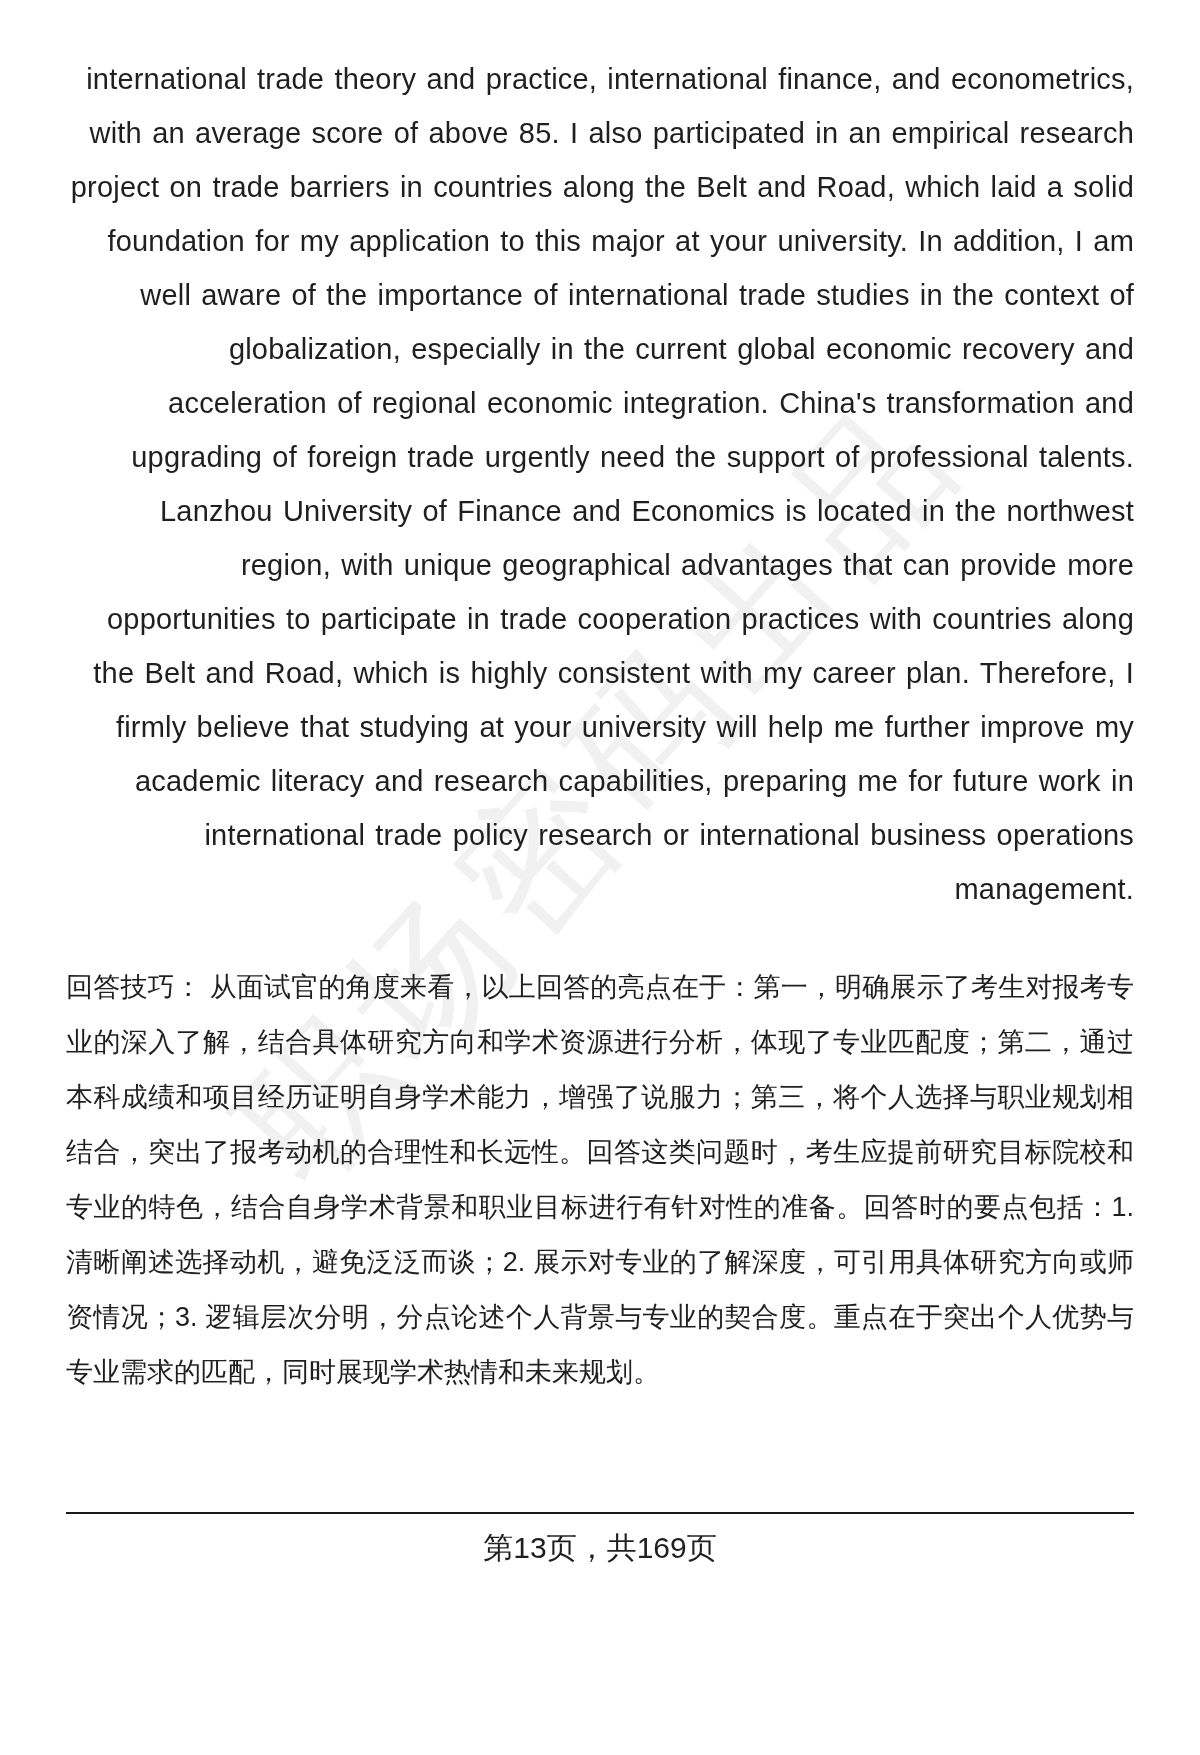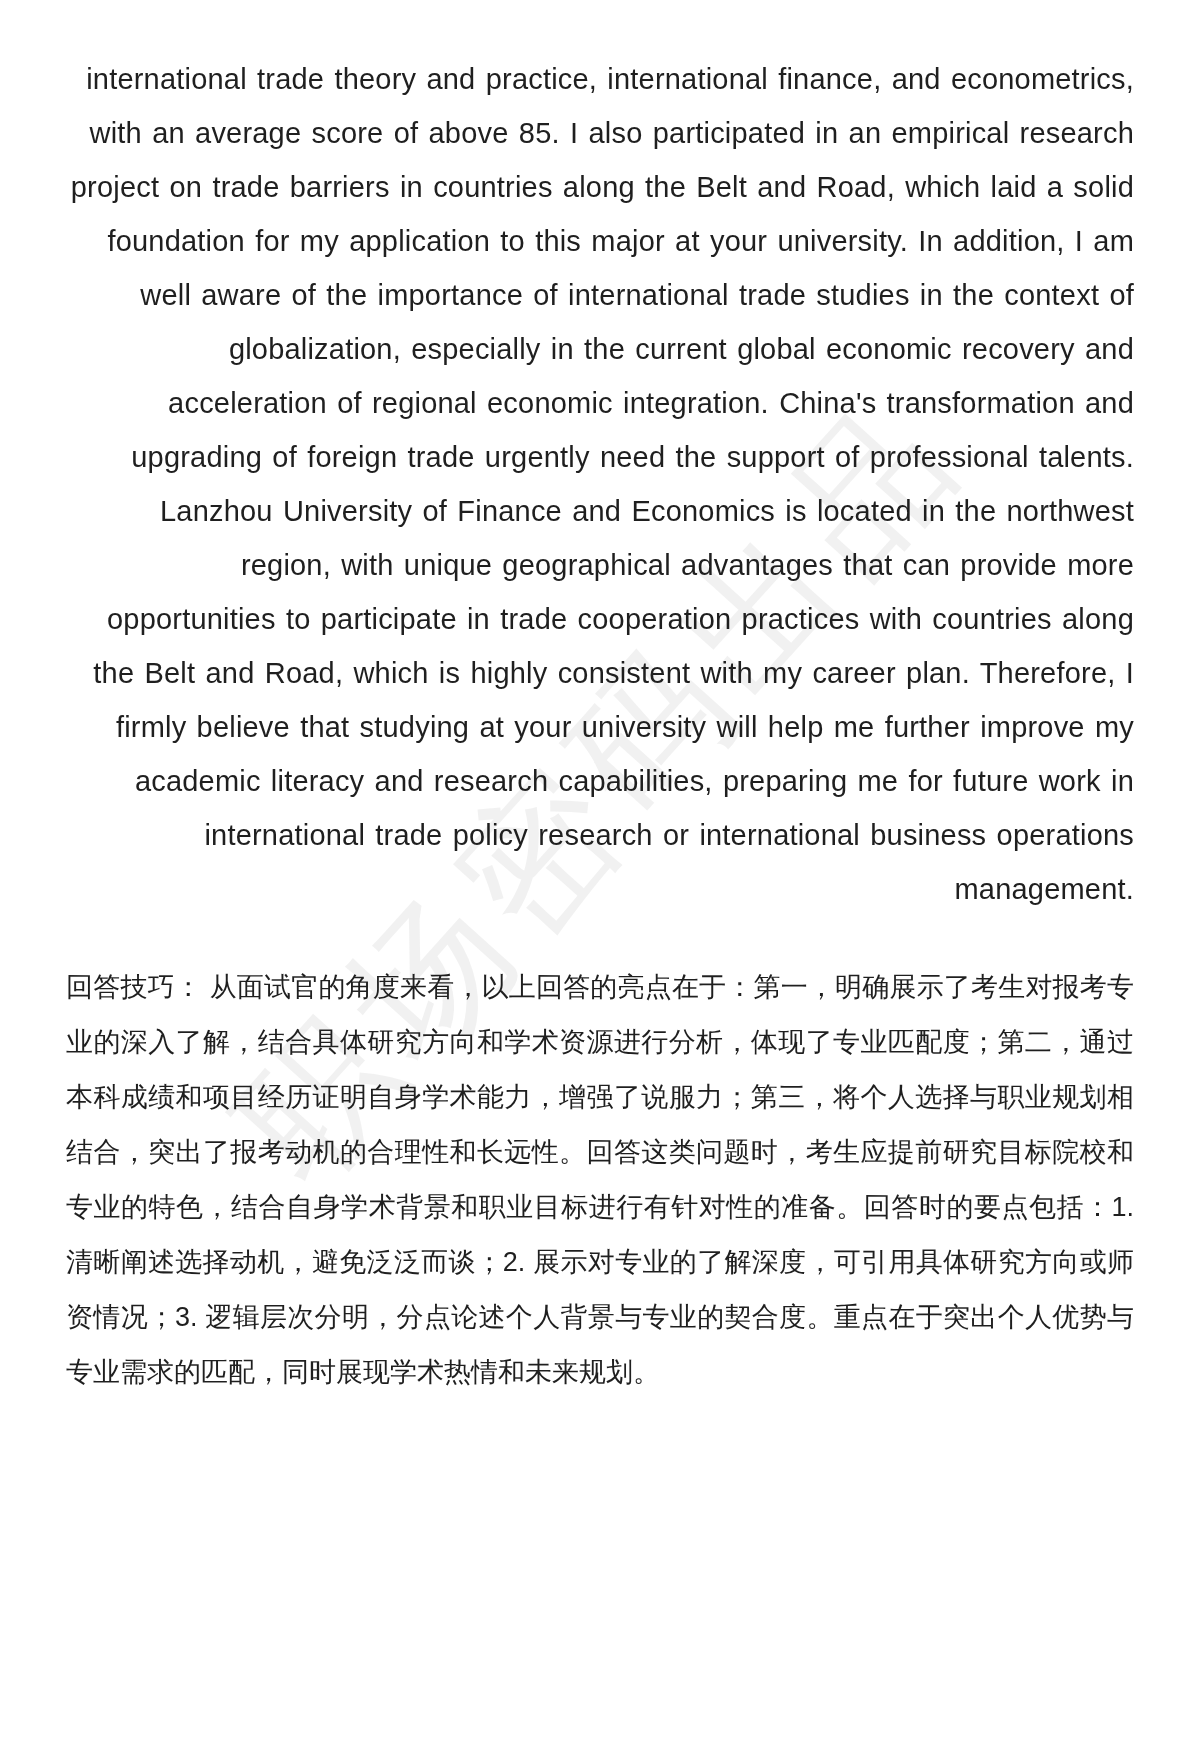--- a/index.html
+++ b/index.html
@@ -73,14 +73,17 @@
 <div class="page">
 
   <div class="watermark">职场密码出品</div>
 
   <div class="content">
     <p class="para-en">international trade theory and practice, international finance, and econometrics, with an average score of above 85. I also participated in an empirical research project on trade barriers in countries along the Belt and Road, which laid a solid foundation for my application to this major at your university. In addition, I am well aware of the importance of international trade studies in the context of globalization, especially in the current global economic recovery and acceleration of regional economic integration. China's transformation and upgrading of foreign trade urgently need the support of professional talents. Lanzhou University of Finance and Economics is located in the northwest region, with unique geographical advantages that can provide more opportunities to participate in trade cooperation practices with countries along the Belt and Road, which is highly consistent with my career plan. Therefore, I firmly believe that studying at your university will help me further improve my academic literacy and research capabilities, preparing me for future work in international trade policy research or international business operations management.</p>
 
     <p class="para-zh">回答技巧： 从面试官的角度来看，以上回答的亮点在于：第一，明确展示了考生对报考专业的深入了解，结合具体研究方向和学术资源进行分析，体现了专业匹配度；第二，通过本科成绩和项目经历证明自身学术能力，增强了说服力；第三，将个人选择与职业规划相结合，突出了报考动机的合理性和长远性。回答这类问题时，考生应提前研究目标院校和专业的特色，结合自身学术背景和职业目标进行有针对性的准备。回答时的要点包括：1. 清晰阐述选择动机，避免泛泛而谈；2. 展示对专业的了解深度，可引用具体研究方向或师资情况；3. 逻辑层次分明，分点论述个人背景与专业的契合度。重点在于突出个人优势与专业需求的匹配，同时展现学术热情和未来规划。</p>
   </div>
 
+  <div class="footer">
+    <span>第13页，共169页</span>
+  </div>
 
 </div>
 
 </body></html>

